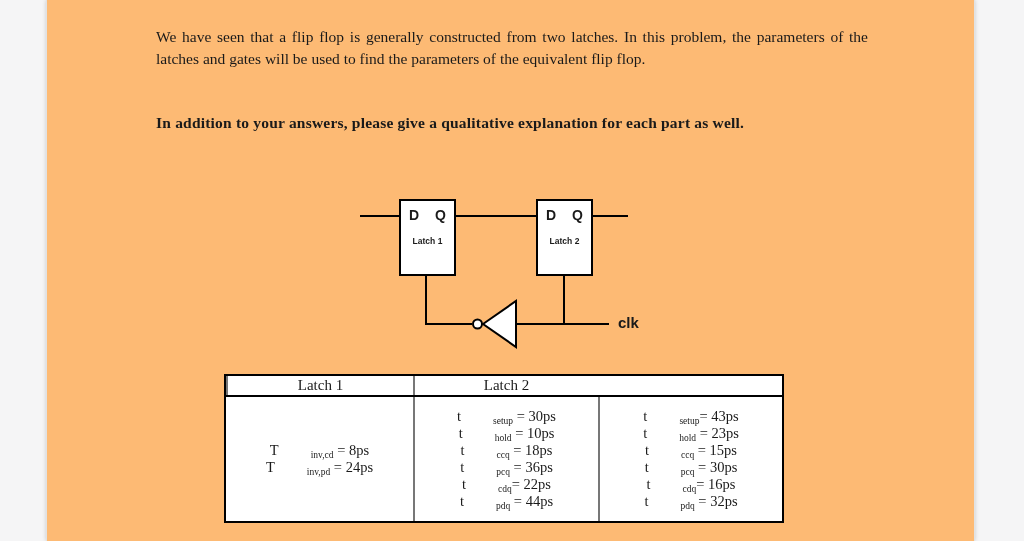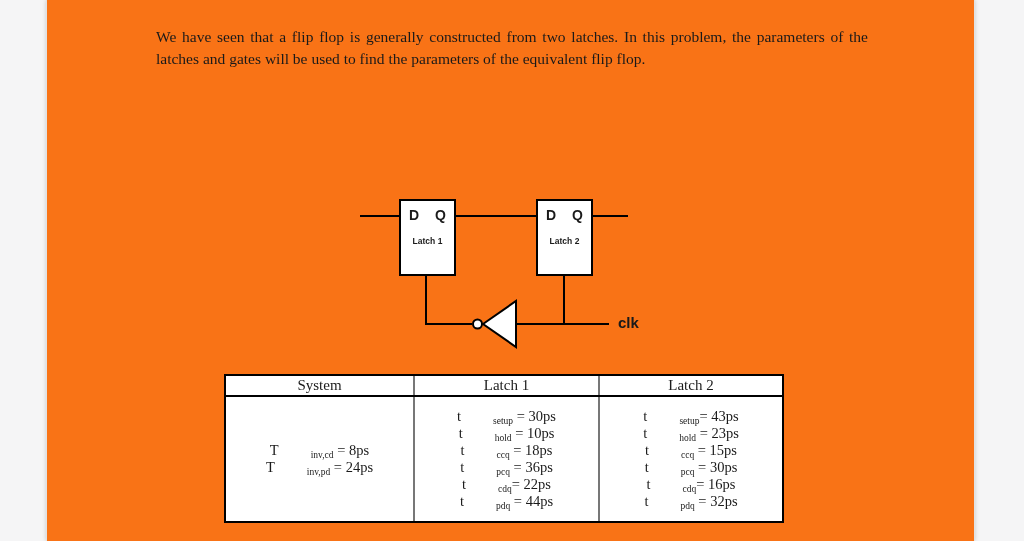--- a/index.html
+++ b/index.html
@@ -7,21 +7,21 @@
     width:1024px;height:541px;
     background:#f5f5f6;
     overflow:hidden;
     font-family:"Liberation Serif", serif;
     color:#1a1a1a;
   }
   .page{
     position:absolute;
     left:46px;top:0;
     width:927px;height:541px;
-    background:#f97316;
+    background:#fdba74;
     border-left:1px solid #e2e2e2;
     border-right:1px solid #e2e2e2;
     box-shadow:0 0 4px rgba(0,0,0,0.18);
   }
   
   .para{
     position:absolute;
     left:109px;
     width:712px;
     font-size:15.5px;
@@ -100,20 +100,21 @@
     line-height:0;
     padding-left:32px;
   }
 </style>
 </head>
 <body>
 
 <div class="page">
 
   <p class="para intro">We have seen that a flip flop is generally constructed from two latches. In this problem, the parameters of the latches and gates will be used to find the parameters of the equivalent flip flop.</p>
+  <p class="para bold-note">In addition to your answers, please give a qualitative explanation for each part as well.</p>
 
   <div class="diagram">
 
     <div class="wire h" style="left:313px;top:215px;width:39px;"></div>
     <div class="wire h" style="left:409px;top:215px;width:80px;"></div>
     <div class="wire h" style="left:546px;top:215px;width:35px;"></div>
 
     <div class="latch latch1">
       <div class="ports">
         <span>D</span>
@@ -137,21 +138,20 @@
     <svg class="bubble-triangle" width="105" height="56" viewBox="0 0 105 56">
       <polygon points="16,28 49,5 49,51" fill="#ffffff" stroke="#000000" stroke-width="2"></polygon>
       <circle cx="10.5" cy="28" r="4.5" fill="#ffffff" stroke="#000000" stroke-width="2"></circle>
     </svg>
 
     <div class="clk-label">clk</div>
   </div>
 
   <div class="param-table">
     <div class="t-header">
-      <div class="hcell">System</div>
       <div class="hcell sep">Latch 1</div>
       <div class="hcell sep">Latch 2</div>
     </div>
     <div class="t-body">
 
       <div class="cell">
         <div class="pline"><span>T</span><sub>inv,cd</sub><span> = 8ps</span></div>
         <div class="pline"><span>T</span><sub>inv,pd</sub><span> = 24ps</span></div>
       </div>
 

